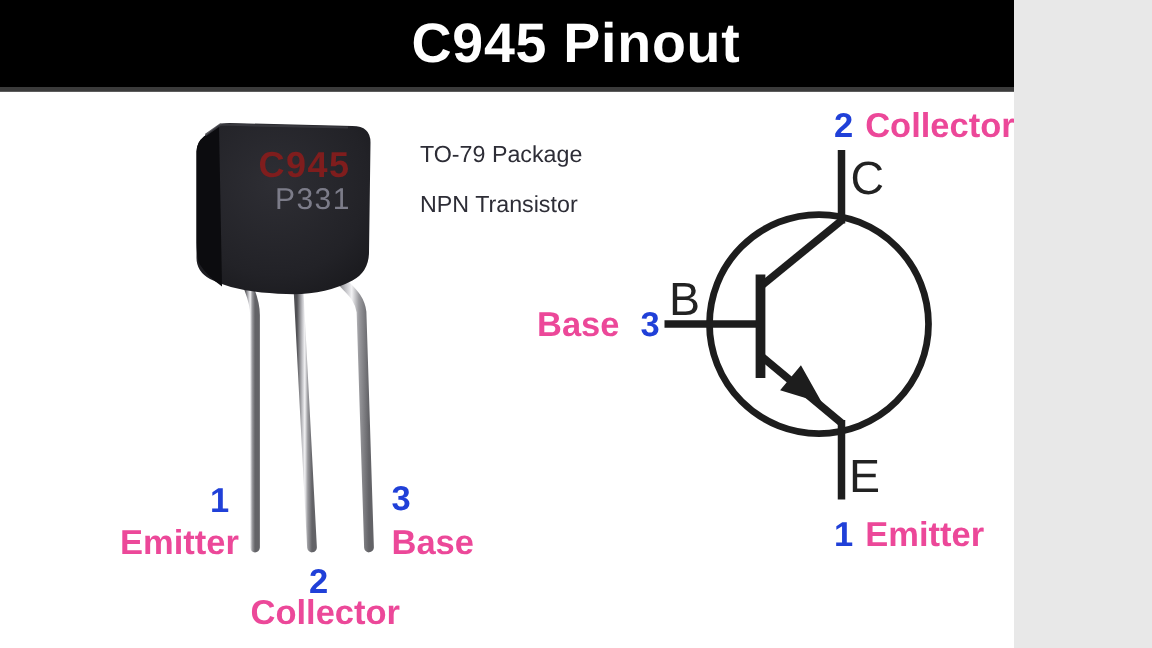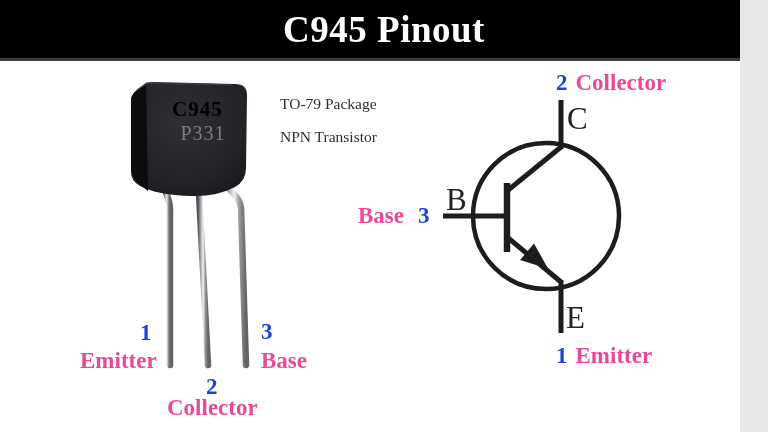--- a/index.html
+++ b/index.html
@@ -1,23 +1,23 @@
 <!DOCTYPE html>
 <html><head>
 <meta charset="utf-8">
 <style>
   html, body { margin: 0; padding: 0; background: #e8e8e8; }
   * { box-sizing: border-box; }
   .stage {
     position: relative;
-    width: 740px;
+    width: 676px;
     height: 432px;
     background: #ffffff;
     overflow: hidden;
-    font-family: Liberation Serif, serif;
+    font-family: Liberation Sans, sans-serif;
   }
   
   .title-bar {
     position: absolute;
     left: 0; top: 0;
     width: 768px; height: 61px;
     background: #000000;
     border-bottom: 3px solid #3b3b3b;
     display: flex;
     align-items: center;
@@ -32,26 +32,26 @@
   }
   
   .lbl { position: absolute; line-height: 1.05; white-space: nowrap; }
   .desc { font-size: 15.5px; color: #2d2d36; font-weight: 400; }
   .pin-num { color: #2040d8; font-weight: bold; font-size: 23px; }
   .pin-name { color: #ec4899; font-weight: bold; font-size: 23px; }
   .combo { display: flex; gap: 8px; align-items: baseline; }
   .letter { font-size: 31px; color: #222222; font-weight: 400; }
   
   .mark1 {
-    width: 62px; 
-    font-size: 21px; font-weight: bold;
-    color: #000000; letter-spacing: 1px;
+    width: 62px; text-align: center;
+    font-size: 24px; font-weight: bold;
+    color: #7f1d1d; letter-spacing: 1px;
   }
   .mark2 {
-    width: 62px; text-align: center;
+    width: 62px; text-align: right;
     font-size: 20px; font-weight: 400;
     color: #7c7c89; letter-spacing: 1px;
   }
   svg.layer { position: absolute; left: 0; top: 0; }
 </style>
 </head>
 <body>
 
 <div class="stage">
 

